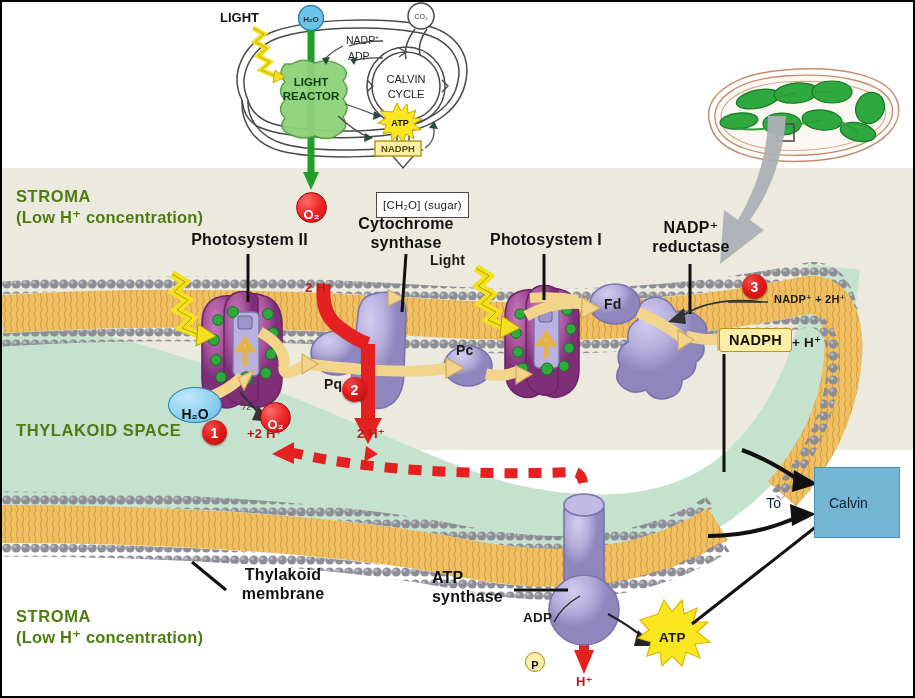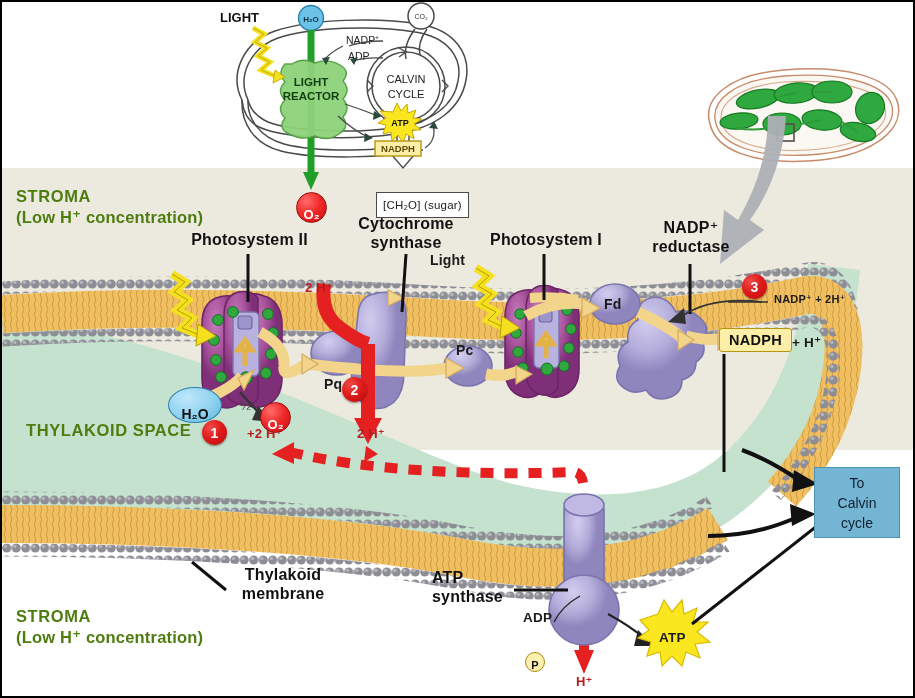--- a/index.html
+++ b/index.html
@@ -70,22 +70,23 @@
   .pill-p{
     width:18px;height:18px;border-radius:50%;background:#fdf0ad;
     border:1.5px solid #a8881a;font-size:11px;
   }
 
   
   #calvin-box{
     position:absolute;left:812px;top:465px;width:84px;height:69px;
     background:#74b5d4;border:1px solid #4e92b3;
     color:#102030;font-size:14px;font-weight:normal;line-height:20px;
-    display:flex;flex-direction:column;align-items:center;justify-content:center;
+    display:flex;flex-direction:row;align-items:center;justify-content:center;
     z-index:40;
+    gap:48px;
   }
 
   svg{overflow:visible;}
 </style>
 </head>
 <body>
 
 <div id="stage">
 
   <div class="band" id="band-white"></div>
@@ -412,21 +413,21 @@
 
     <path d="M238 390 q14 16 24 26" stroke="#333" stroke-width="2.4" fill="none"></path>
     <polygon points="256,404 270,420 250,418" fill="#333"></polygon>
   </svg>
 
   <div class="lbl region" style="left:14px;top:184px;">
     <div class="l1">STROMA</div>
     <div class="l2">(Low H⁺ concentration)</div>
   </div>
 
-  <div class="lbl region" style="left:14px;top:418px;z-index:43;margin-left:10px;">
+  <div class="lbl region" style="left:14px;top:418px;z-index:43;">
     <div class="l1">THYLAKOID SPACE</div>
   </div>
 
   <div class="lbl region" style="left:14px;top:604px;">
     <div class="l1">STROMA</div>
     <div class="l2">(Low H⁺ concentration)</div>
   </div>
 
   <div class="lbl callout" style="left:175px;top:228px;width:145px;">
     <span>Photosystem II</span>

